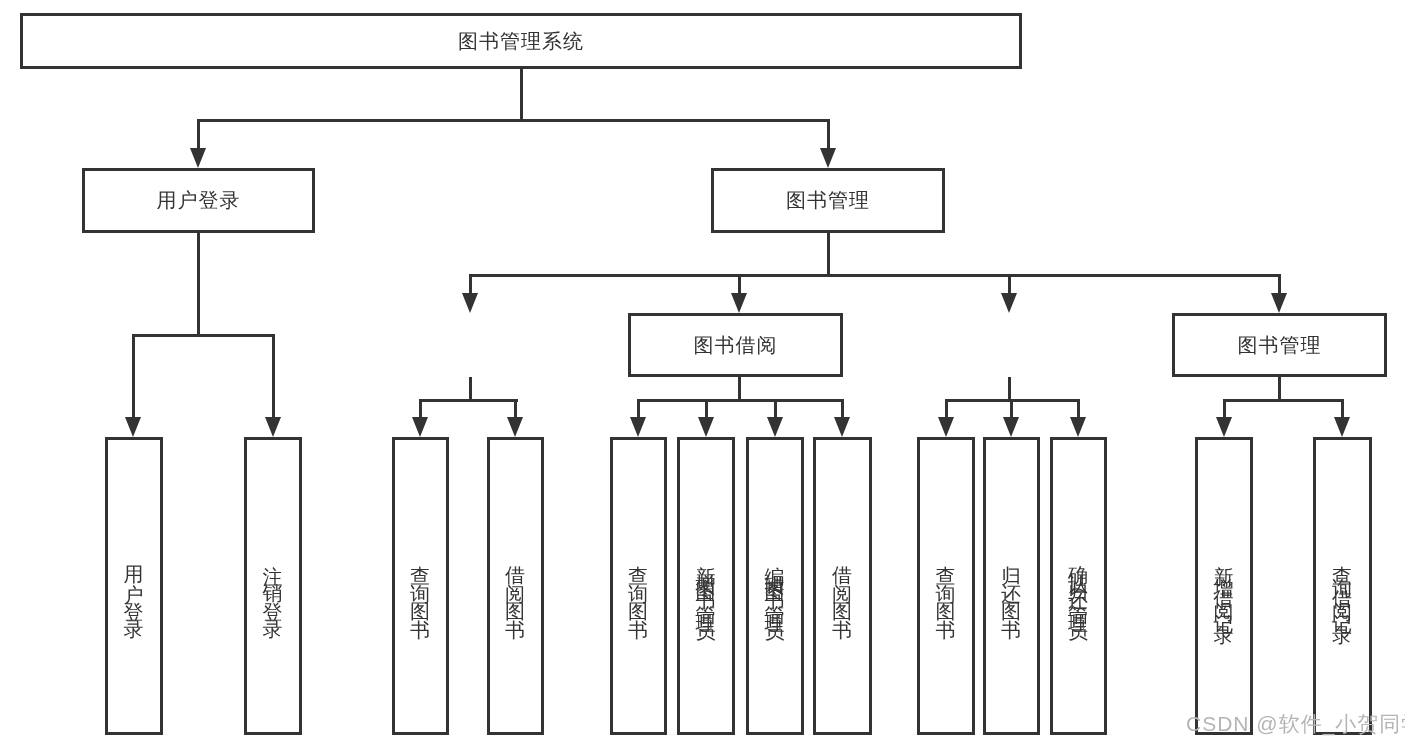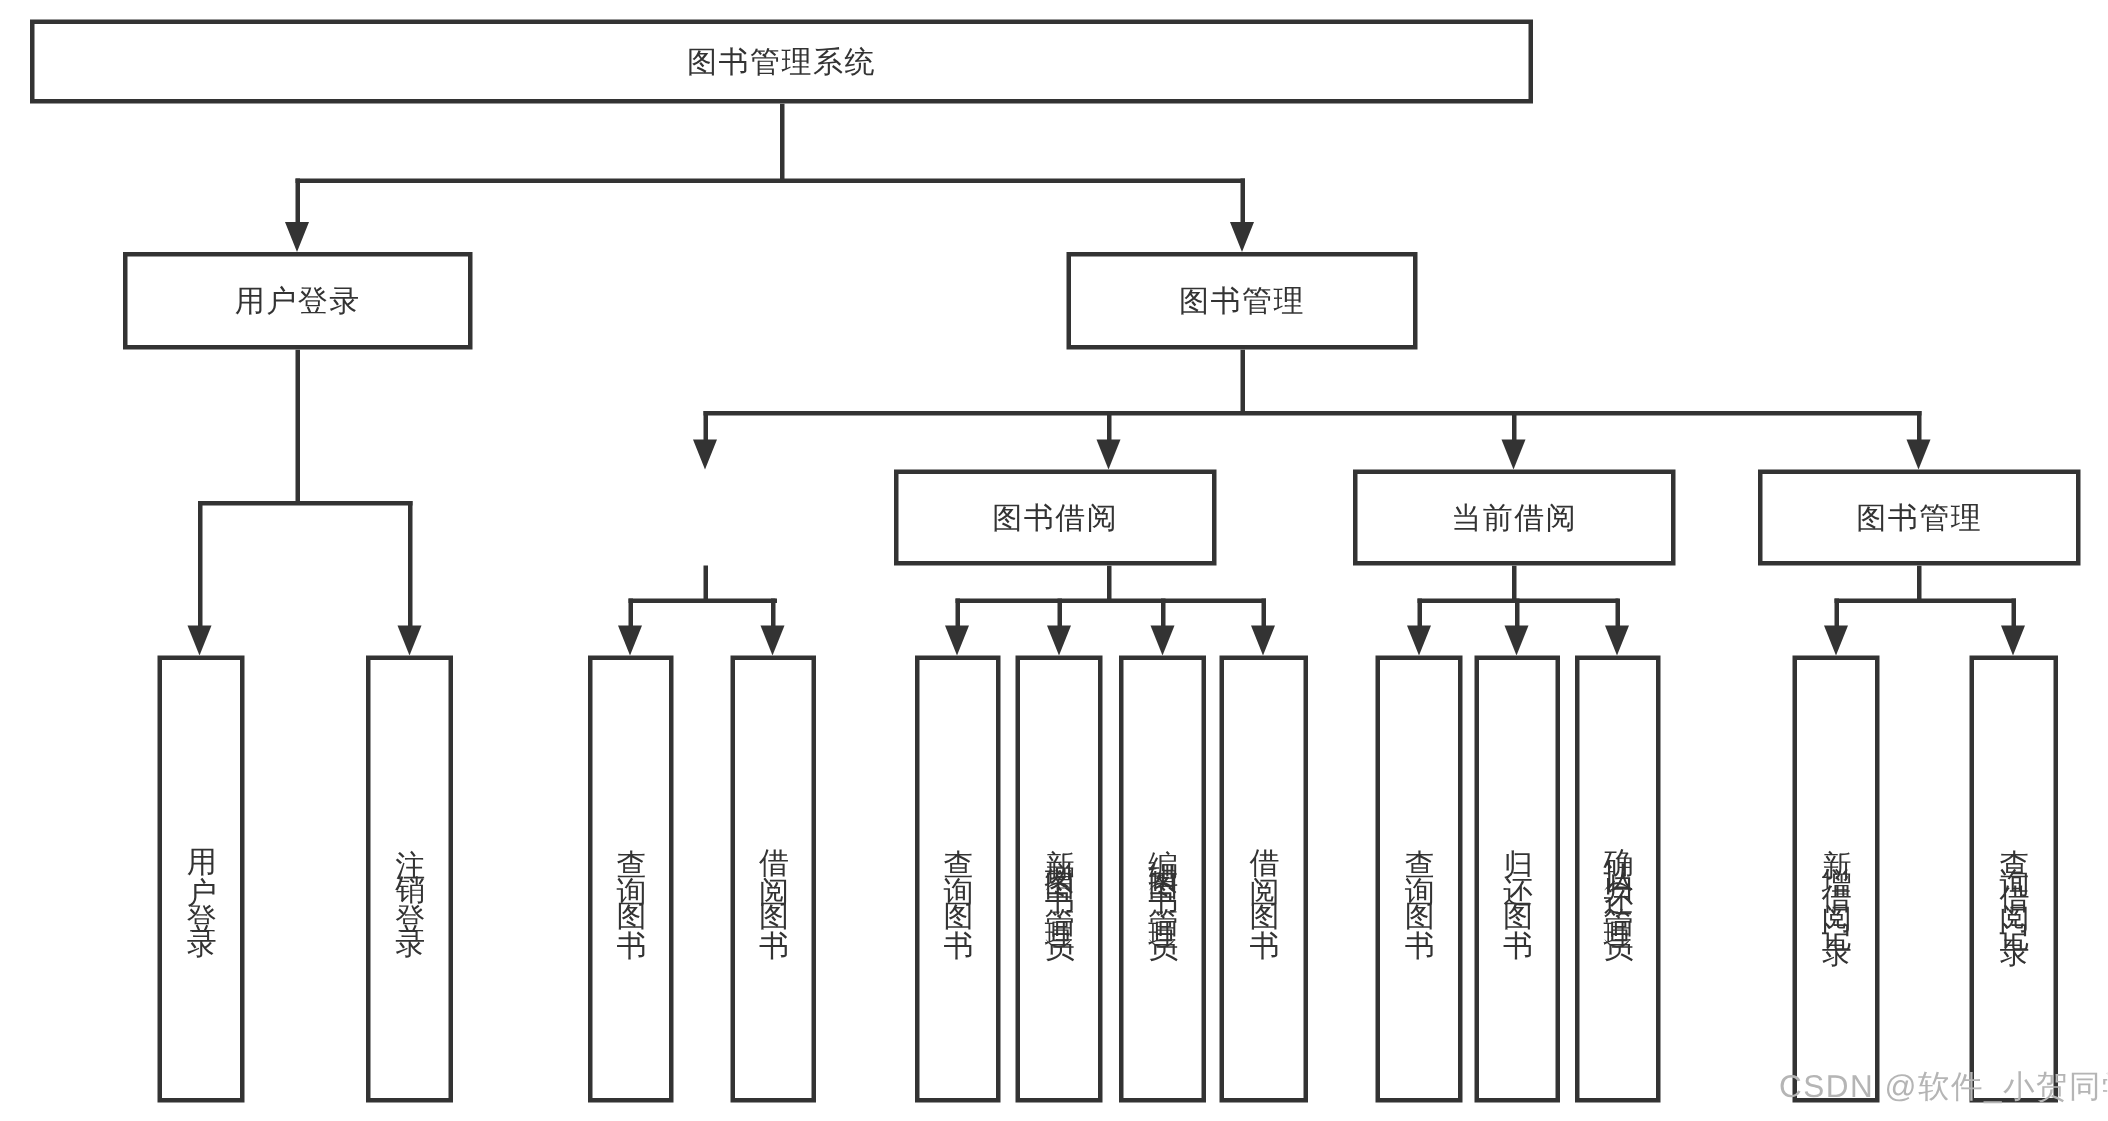--- a/index.html
+++ b/index.html
@@ -116,25 +116,22 @@
   <i class="l" style="left:469px;  top:274px; width:812px; height:3px;"></i>
   <i class="l" style="left:469px;  top:274px; width:3px;   height:22px;"></i>
   <i class="ar" style="left:462px;  top:293px;"></i>
   <i class="l" style="left:738px;  top:274px; width:3px;   height:22px;"></i>
   <i class="ar" style="left:731px;  top:293px;"></i>
   <i class="l" style="left:1008px; top:274px; width:3px;   height:22px;"></i>
   <i class="ar" style="left:1001px; top:293px;"></i>
   <i class="l" style="left:1278px; top:274px; width:3px;   height:22px;"></i>
   <i class="ar" style="left:1271px; top:293px;"></i>
 
-  <div class="box" style="left:596px; top:313px; width:215px; height:64px;text-align:right;">
+  <div class="box" style="left:628px; top:313px; width:215px; height:64px;text-align:right;">
     <span class="h">图书借阅</span>
-  </div>
-  <div class="box" style="left:902px; top:313px; width:215px; height:64px;">
-    <span class="h">当前借阅</span>
   </div>
   <div class="box" style="left:1172px; top:313px; width:215px; height:64px;">
     <span class="h">图书管理</span>
   </div>
 
   <i class="l" style="left:469px; top:377px; width:3px;  height:24px;"></i>
   <i class="l" style="left:419px; top:399px; width:99px; height:3px;"></i>
   <i class="l" style="left:419px; top:399px; width:3px;  height:22px;"></i>
   <i class="ar" style="left:412px; top:417px;"></i>
   <i class="l" style="left:514px; top:399px; width:3px;  height:22px;"></i>

